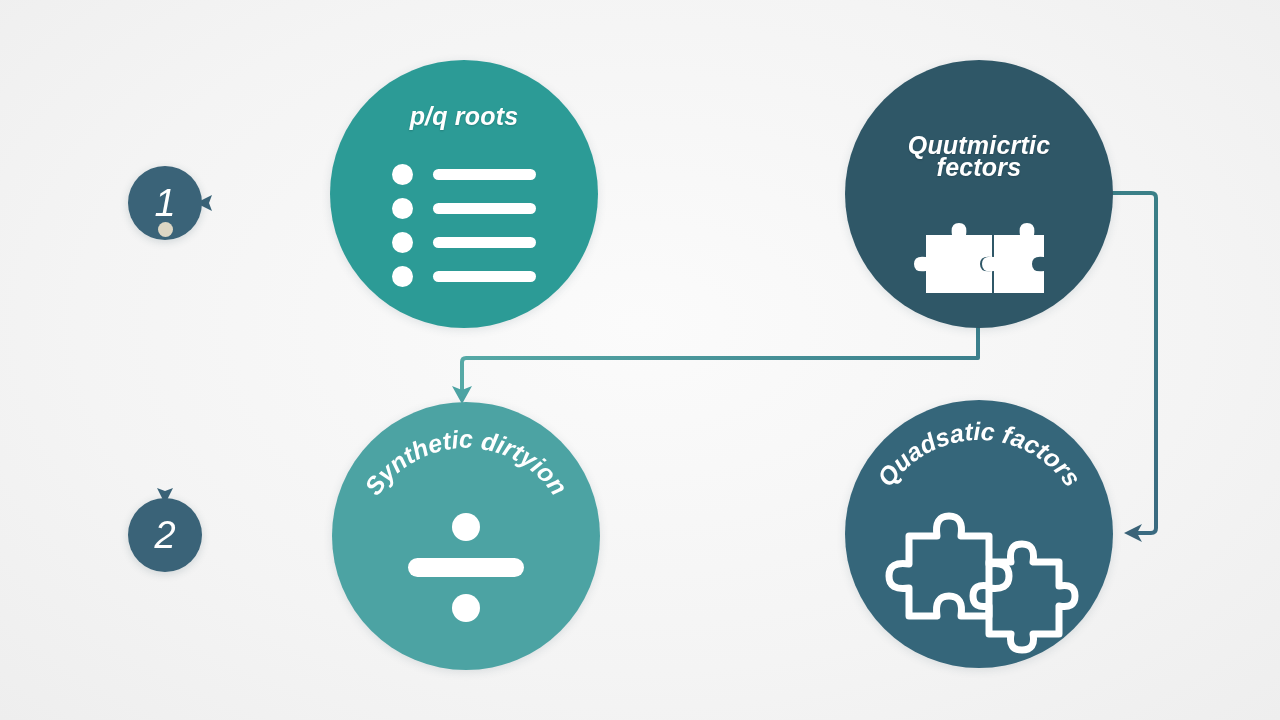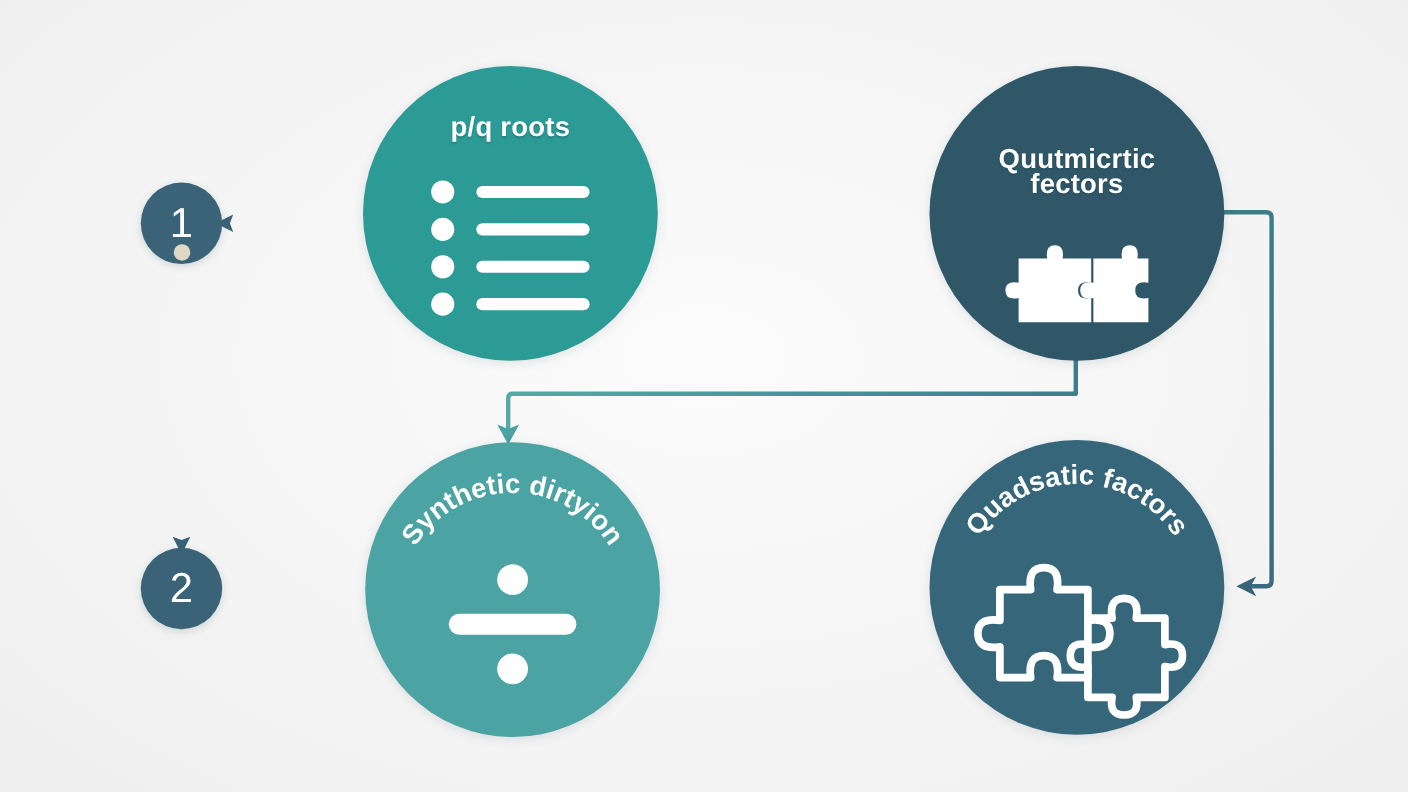--- a/index.html
+++ b/index.html
@@ -10,20 +10,21 @@
   }
   body {
     font-family: "Liberation Sans", sans-serif;
   }
   #canvas {
     position: relative;
     width: 1280px;
     height: 720px;
     background: #f4f4f4;
     overflow: hidden;
+    font-style: italic;
   }
   #canvas::before {
     content: "";
     position: absolute;
     inset: 0;
     background: radial-gradient(ellipse at 50% 45%, #fbfbfb 0%, #f4f4f4 62%, #eeeeee 100%);
     pointer-events: none;
   }
 
   .edge-layer {

